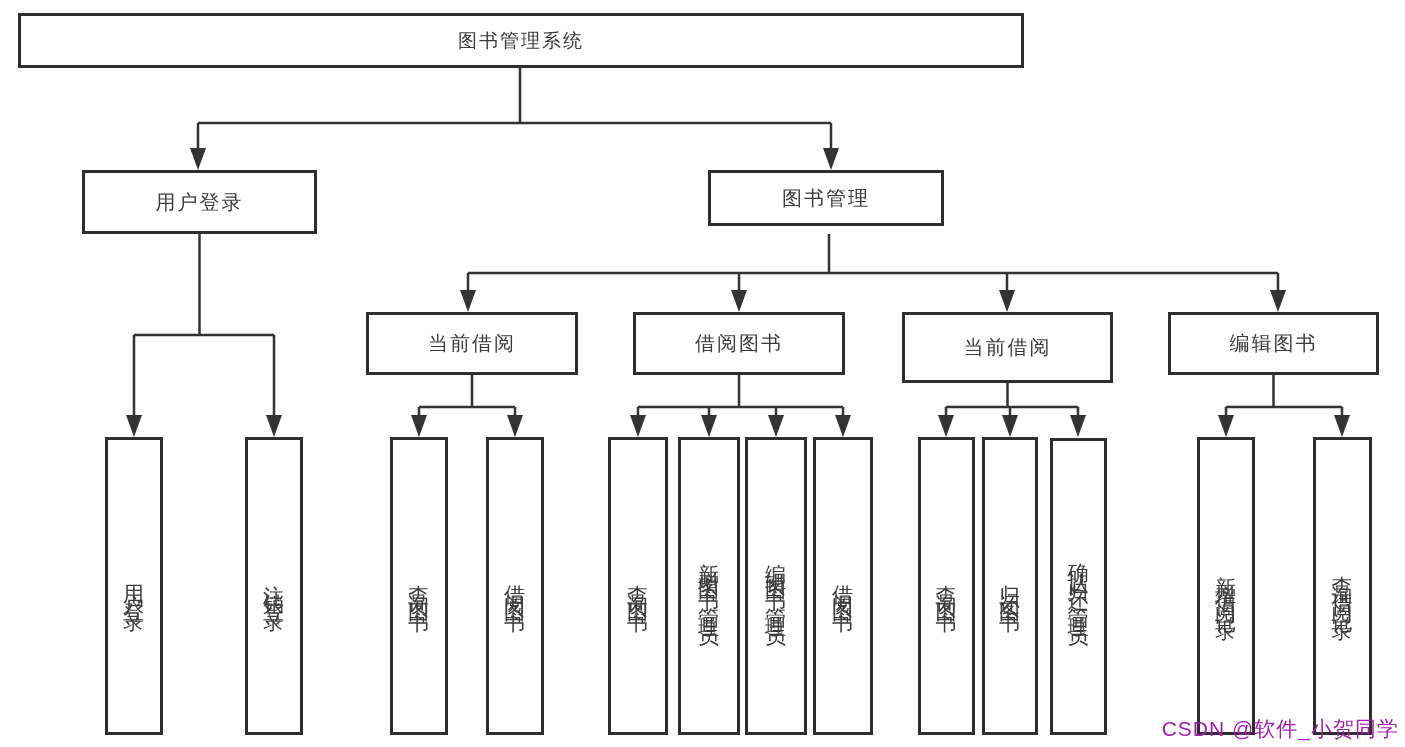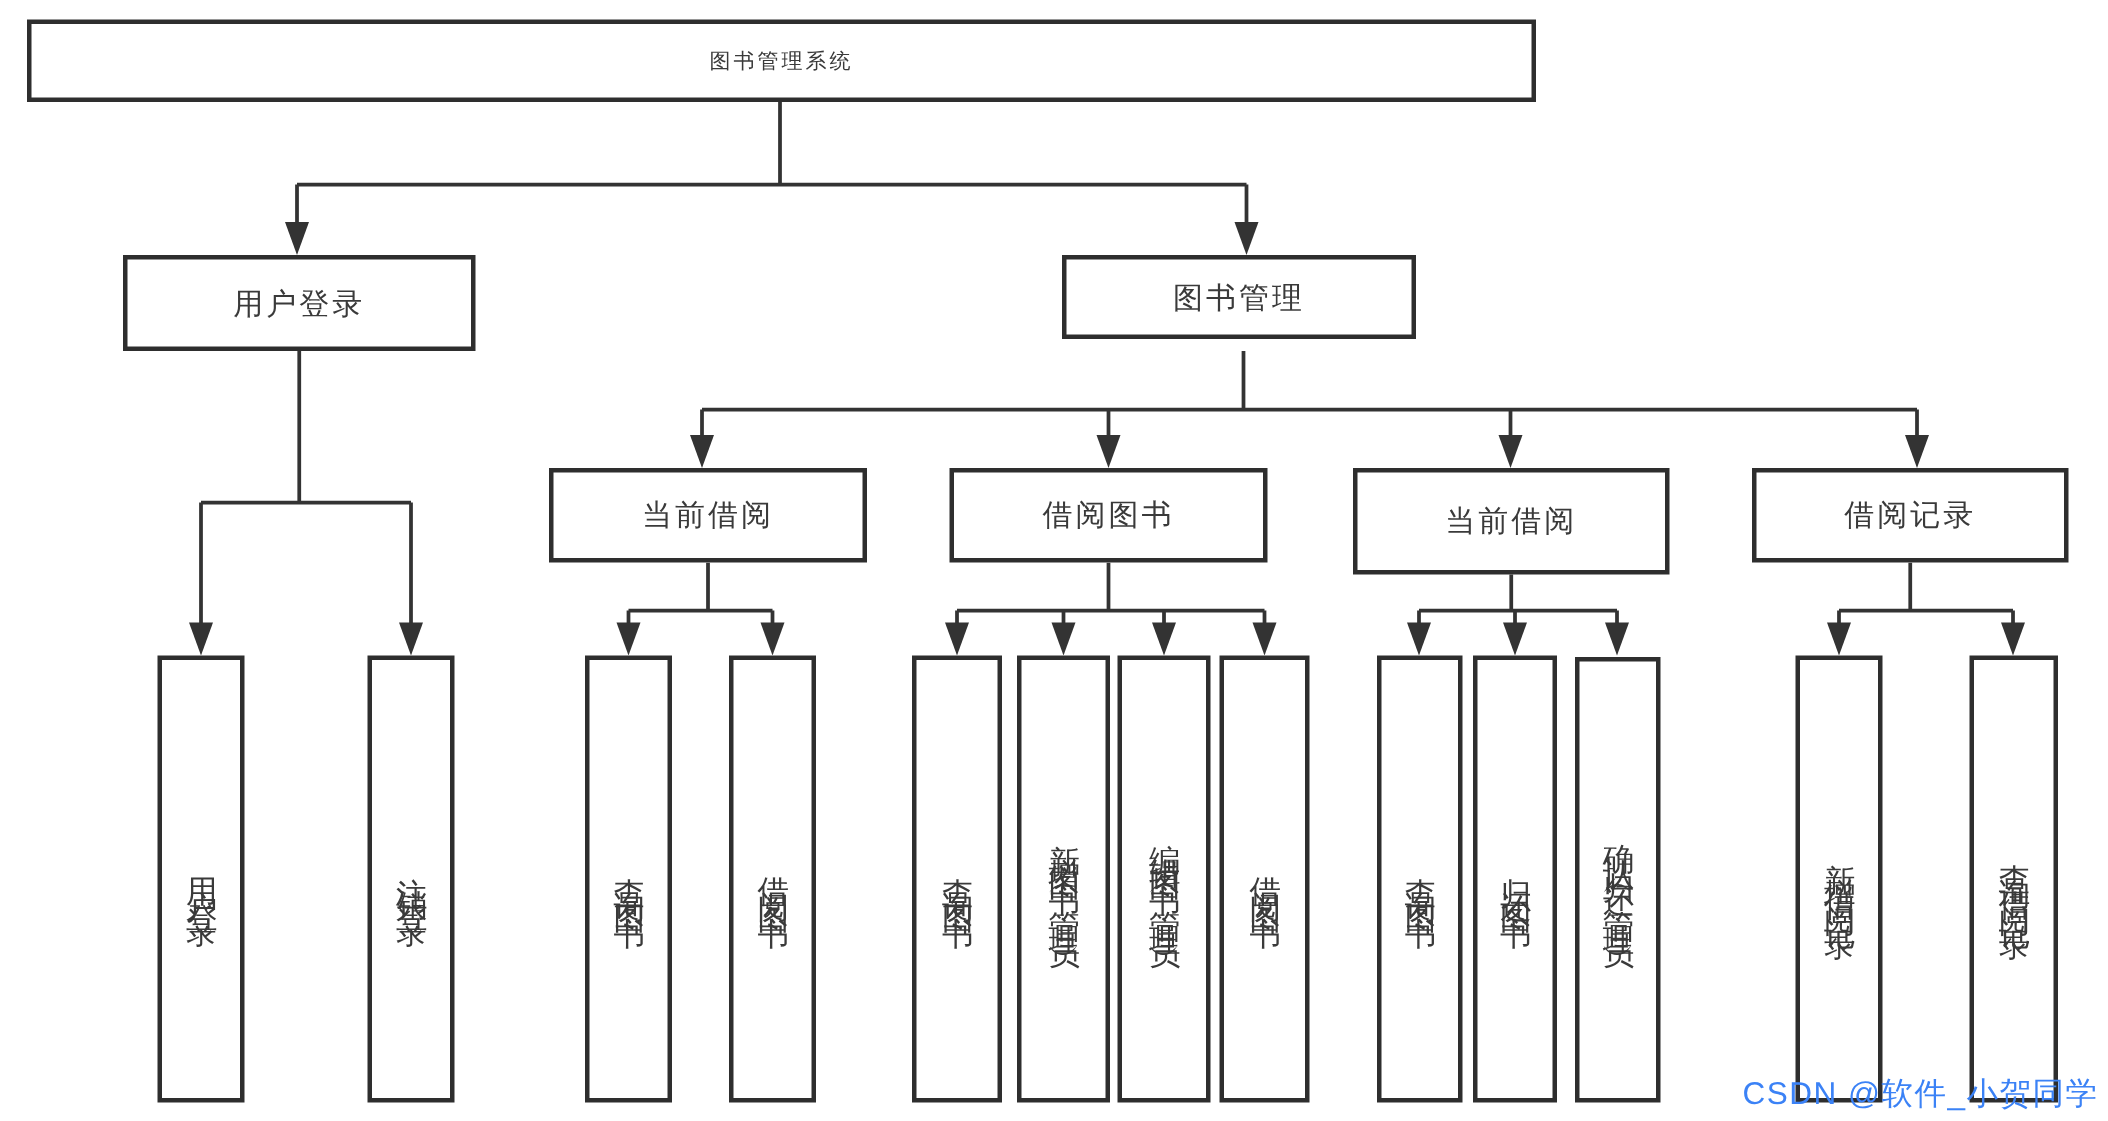--- a/index.html
+++ b/index.html
@@ -17,35 +17,35 @@
     position: absolute;
     box-sizing: border-box;
     border: 3px solid #2e2e2e;
     background: #ffffff;
     display: flex;
     align-items: center;
     justify-content: center;
     z-index: 2;
   }
   .h-node { font-size: 20px; letter-spacing: 2px; }
-  .root-node { font-size: 14px; }
+  .root-node { font-size: 19px; }
   .v-node span {
     writing-mode: vertical-rl;
     text-orientation: mixed;
     font-size: 21px;
     letter-spacing: 9px;
     line-height: 1;
     white-space: nowrap;
   }
   .watermark {
     position: absolute;
     right: 6px;
     bottom: 4px;
     font-size: 21px;
-    color: #3b82f6;
+    color: #a21caf;
     letter-spacing: 1px;
     z-index: 3;
   }
 </style>
 </head>
 <body>
 
 <div class="canvas">
 
   <svg class="edges" width="1405" height="747" viewBox="0 0 1405 747">
@@ -102,21 +102,21 @@
   <div class="node h-node" style="left:366px;top:312px;width:212px;height:63px">
     <span>当前借阅</span>
   </div>
   <div class="node h-node" style="left:633px;top:312px;width:212px;height:63px">
     <span>借阅图书</span>
   </div>
   <div class="node h-node" style="left:902px;top:312px;width:211px;height:71px">
     <span>当前借阅</span>
   </div>
   <div class="node h-node" style="left:1168px;top:312px;width:211px;height:63px">
-    <span>借阅记录</span>
+    <span>编辑图书</span>
   </div>
 
   <div class="node v-node" style="left:105px;top:437px;width:58px;height:298px">
     <span>用户登录</span>
   </div>
   <div class="node v-node" style="left:245px;top:437px;width:58px;height:298px">
     <span>注销登录</span>
   </div>
   <div class="node v-node" style="left:390px;top:437px;width:58px;height:298px">
     <span>查询图书</span>

